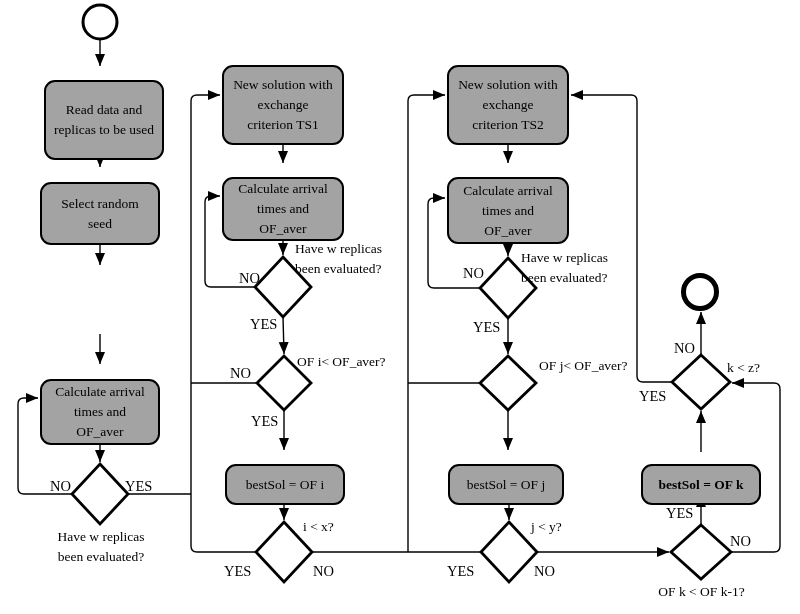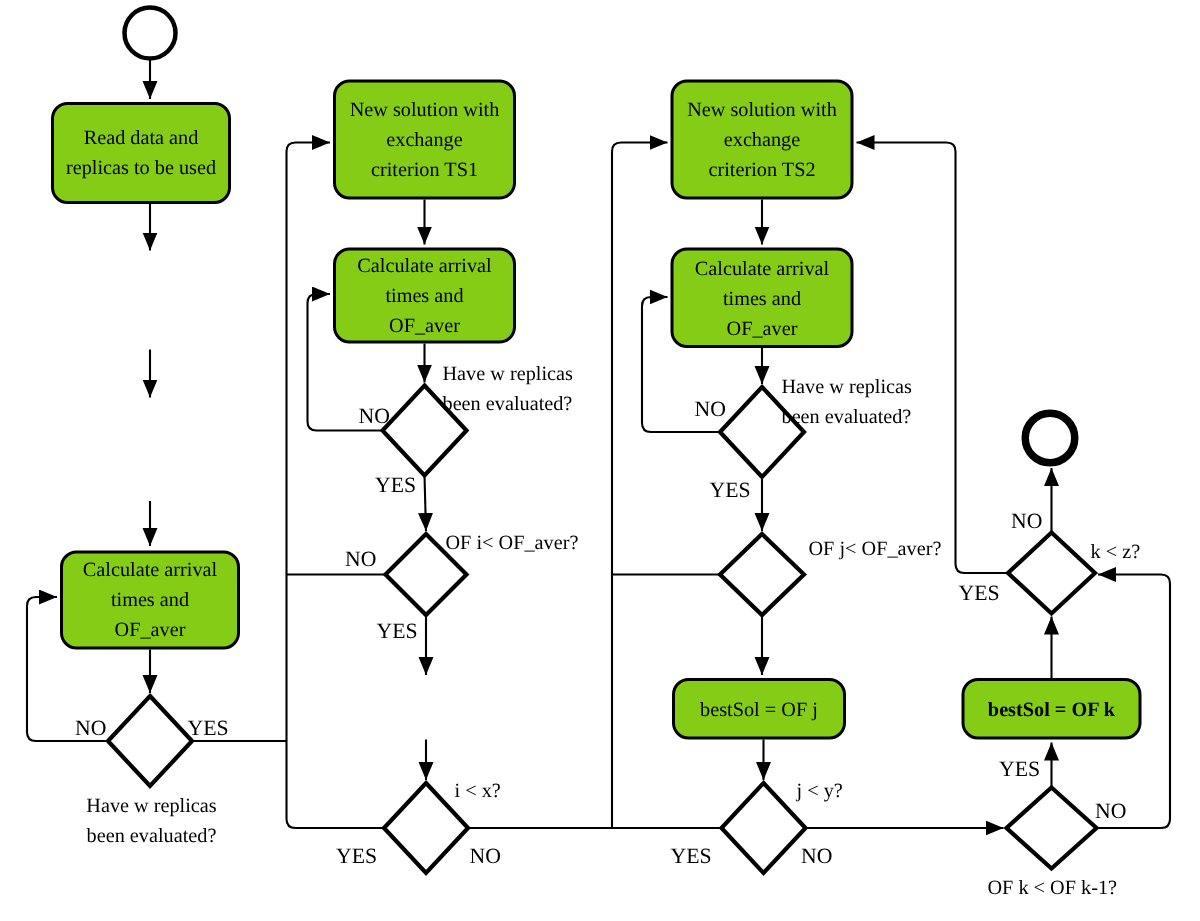--- a/index.html
+++ b/index.html
@@ -2,32 +2,32 @@
 <html><head>
 <meta charset="utf-8">
 <style>
   html,body{margin:0;padding:0;background:#fff;}
   .stage{
     position:relative;width:800px;height:614px;background:#ffffff;
     font-family:"Liberation Serif", serif;color:#000;overflow:hidden;
   }
   .stage svg{position:absolute;left:0;top:0;}
   .node{
-    position:absolute;box-sizing:border-box;background:#84cc16;
+    position:absolute;box-sizing:border-box;background:#a3a3a3;
     border:2.5px solid #000;border-radius:11px;
     display:flex;align-items:center;justify-content:center;
-    text-align:center;font-size:13.5px;line-height:20px;white-space:pre-line;
+    text-align:center;font-size:13.5px;line-height:20px;white-space:pre-line;margin-top:12px;
   }
   .lbl{
     position:absolute;font-size:13.5px;line-height:20px;white-space:pre-line;
   }
   .yn{font-size:14.5px;}
   .ctr{text-align:center;}
   
-  .n-read   {left:34px;  top:68px;  width:120px; height:68px;}
+  .n-read   {left:44px;  top:68px;  width:120px; height:80px;}
   .n-seed   {left:40px;  top:170px; width:120px; height:63px;}
   .n-init   {left:40px;  top:268px; width:120px; height:66px;}
   .n-calc1  {left:40px;  top:367px; width:120px; height:66px;}
   .n-ts1    {left:222px; top:53px;  width:122px; height:80px;}
   .n-calc2  {left:222px; top:165px; width:122px; height:64px;}
   .n-besti  {left:225px; top:452px; width:120px; height:41px;}
   .n-ts2    {left:447px; top:53px;  width:122px; height:80px;}
   .n-calc3  {left:447px; top:165px; width:122px; height:67px;}
   .n-bestj  {left:448px; top:452px; width:116px; height:41px;}
   .n-bestk  {left:641px; top:452px; width:120px; height:41px;font-weight:bold;}
@@ -113,29 +113,32 @@
         <polygon points="508,356 536,383 508,410 480,383"></polygon>
         <polygon points="509,522 537,552 509,582 481,552"></polygon>
         <polygon points="701,355 730,382 701,409 672,382"></polygon>
         <polygon points="701,525 731,552 701,579 671,552"></polygon>
       </g>
     </g>
   </svg>
 
   <div class="node n-read">Read data and
 replicas to be used</div>
+  <div class="node n-seed">Select random
+seed</div>
   <div class="node n-calc1">Calculate arrival
 times and
 OF_aver</div>
   <div class="node n-ts1">New solution with
 exchange
 criterion TS1</div>
   <div class="node n-calc2">Calculate arrival
 times and
 OF_aver</div>
+  <div class="node n-besti">bestSol = OF i</div>
   <div class="node n-ts2">New solution with
 exchange
 criterion TS2</div>
   <div class="node n-calc3">Calculate arrival
 times and
 OF_aver</div>
   <div class="node n-bestj">bestSol = OF j</div>
   <div class="node n-bestk">bestSol = OF k</div>
 
   <div class="lbl ctr q-w1">Have w replicas

